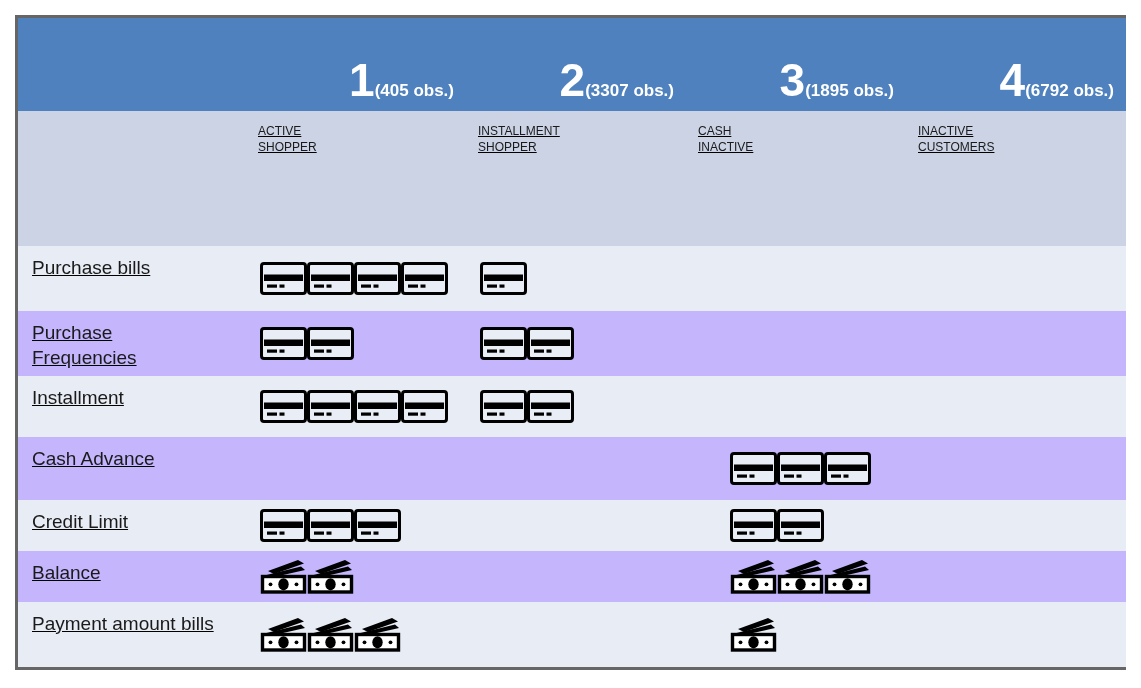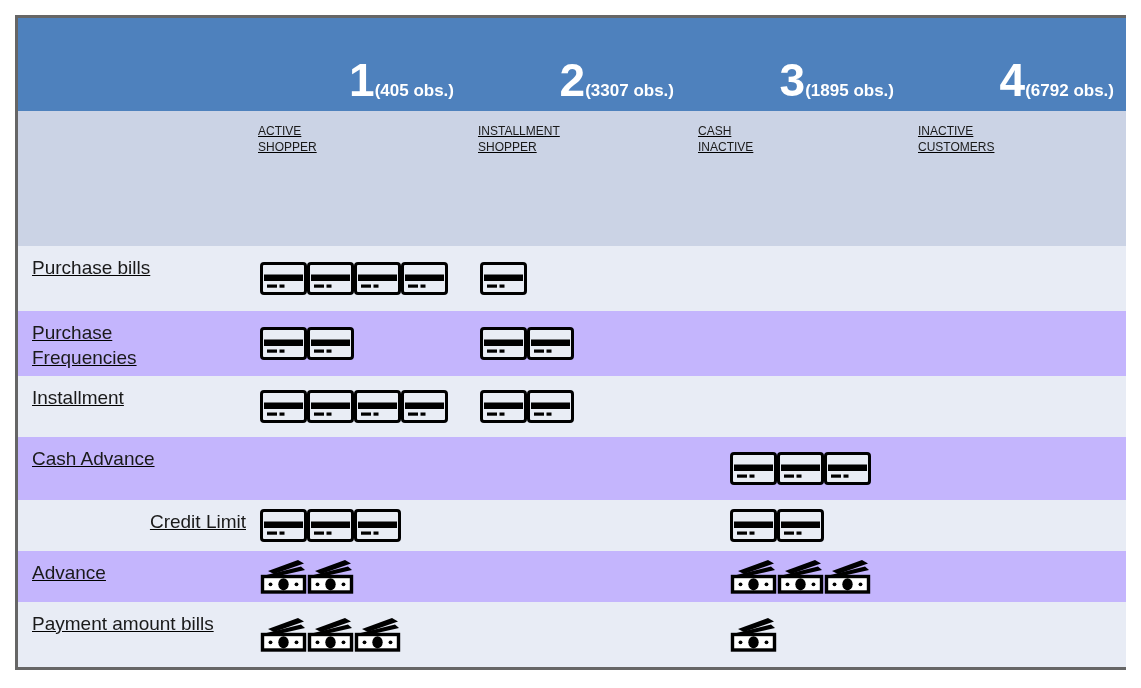--- a/index.html
+++ b/index.html
@@ -131,21 +131,21 @@
     height: 36px;
     flex: 0 0 auto;
     display: block;
   }
 
   
   tr.r0 td { height: 62px; }
   tr.r1 td { height: 62px; }
   tr.r2 td { height: 58px; }
   tr.r3 td { height: 60px; }
-  tr.r4 td { height: 48px; text-align: right; }
+  tr.r4 td { height: 48px; }
   tr.r5 td { height: 48px; }
   tr.r6 td { height: 62px; }
 </style>
 </head>
 <body>
 
 <div id="table-frame">
 <table id="segment-table">
   <colgroup>
     <col class="c-label">
@@ -501,21 +501,21 @@
               </span>
             </div>
           </td>
           <td class="icon-cell last">
             <div class="icon-strip"></div>
           </td>
         </tr>
         <tr class="data r5 even">
           <td>
             <div class="row-label">
-              <div>Advance</div>
+              <div>Balance</div>
             </div>
           </td>
           <td class="icon-cell">
             <div class="icon-strip">
               <span style="display: block;">
                 <svg class="ico-money" viewBox="0 0 47 36" xmlns="http://www.w3.org/2000/svg" aria-hidden="true">
                   <path d="M8 13 L38 2 L44 5.5 L14 16 Z" fill="#000000"></path>
                   <path d="M6.5 17 L41 8.5 L45 12 L12 19.5 Z" fill="#000000"></path>
                   <rect x="2.5" y="18.5" width="42" height="15.5" fill="#FFFFFF" stroke="#000000" stroke-width="3.4"></rect>
                   <ellipse cx="23.5" cy="26.3" rx="5.2" ry="6.1" fill="#000000"></ellipse>

